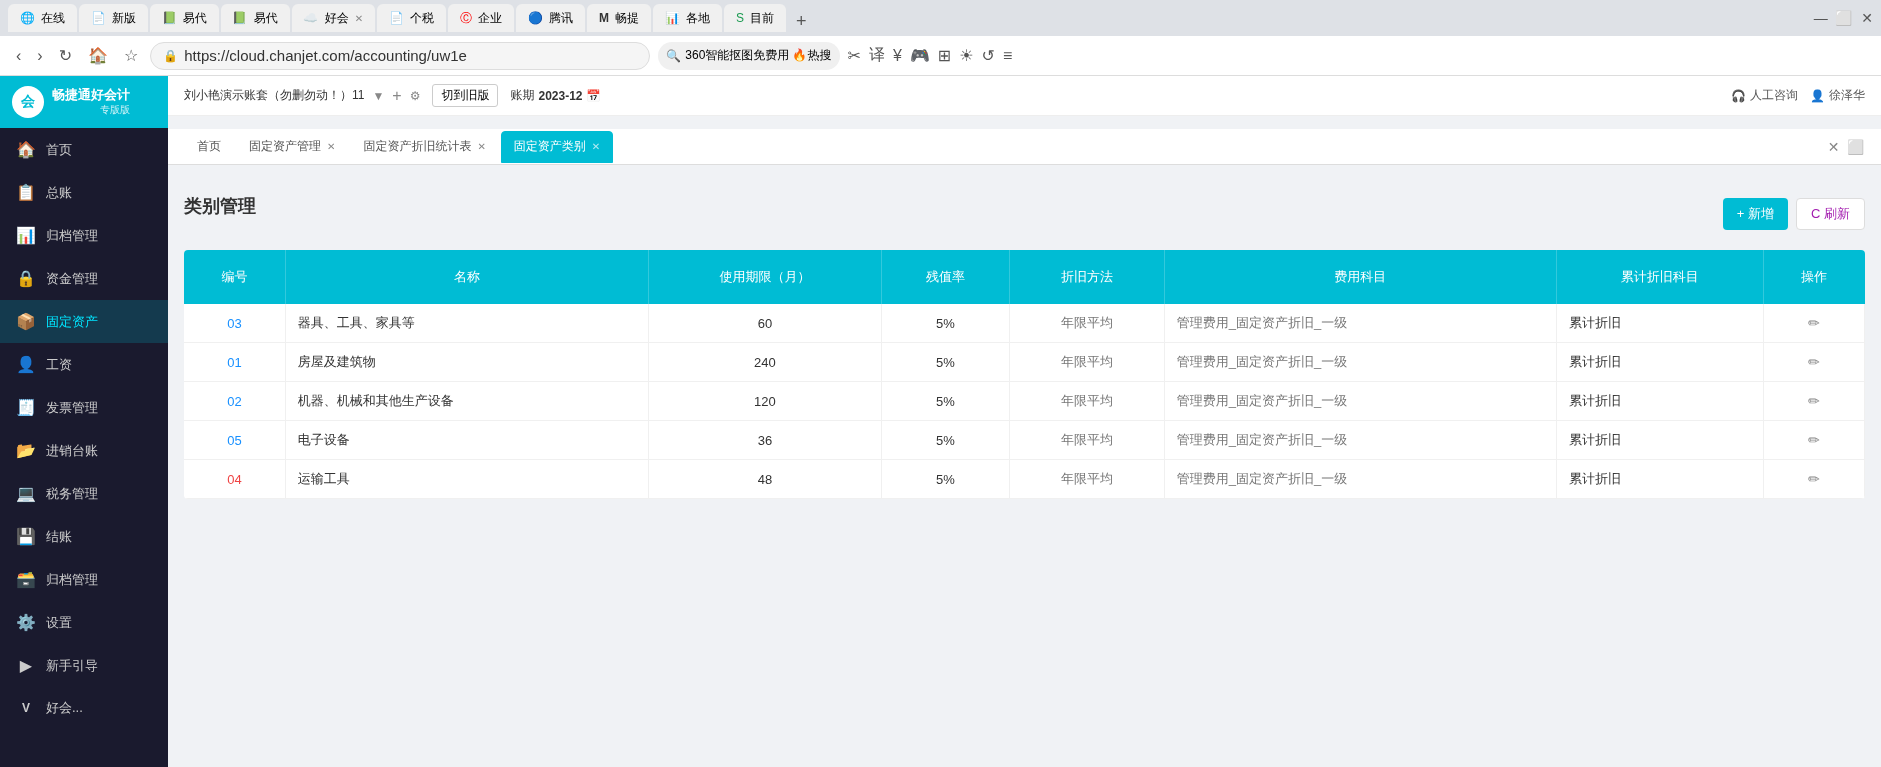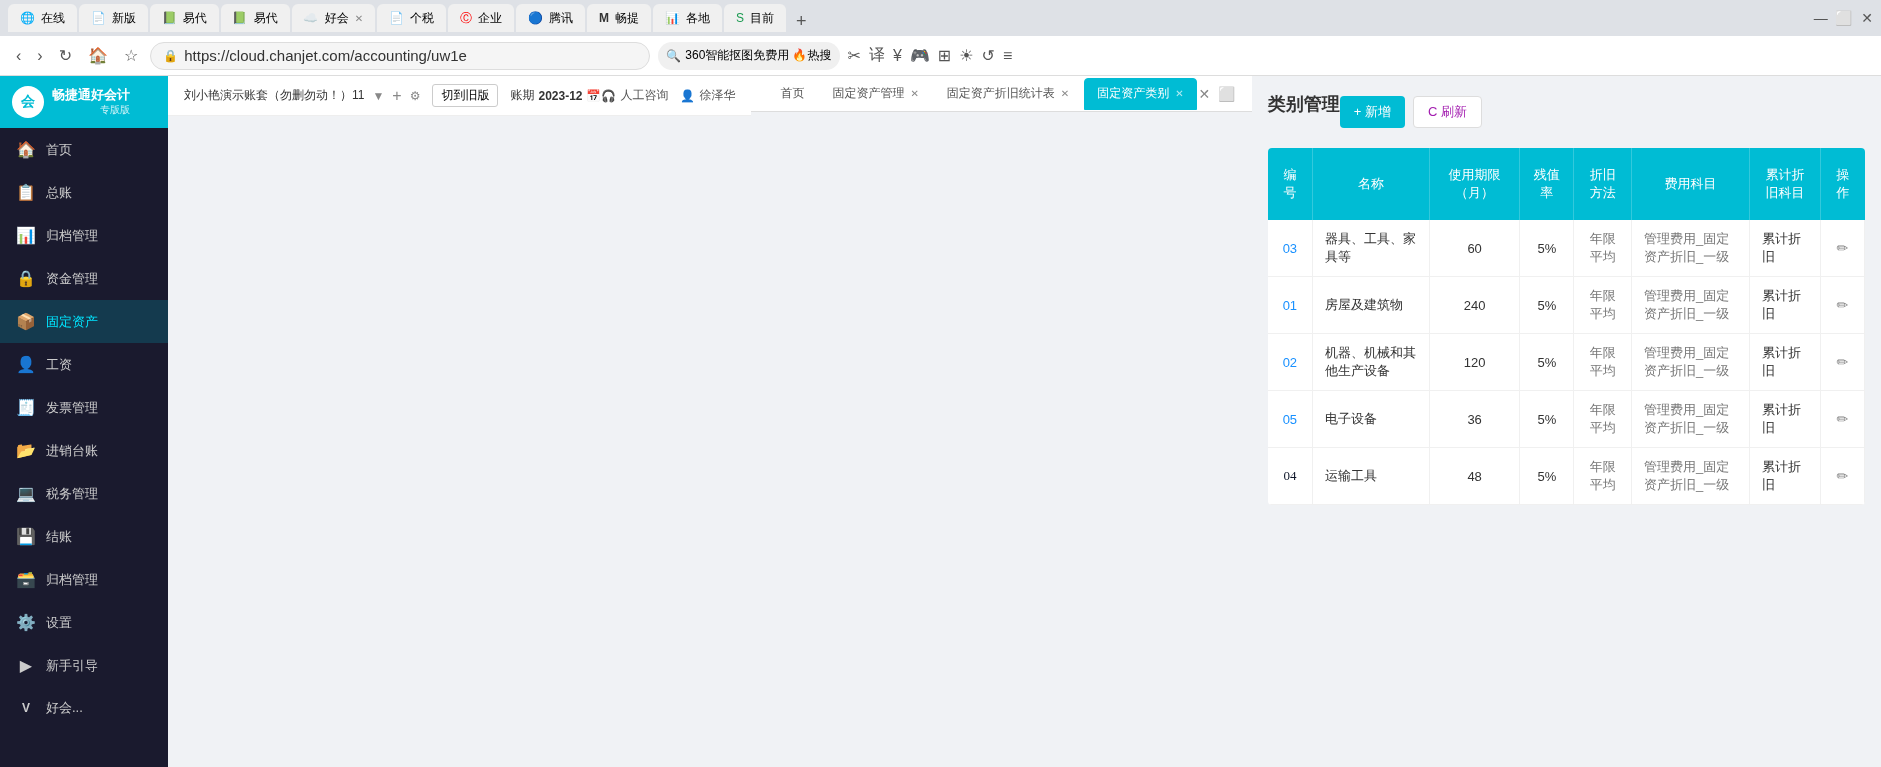--- a/index.html
+++ b/index.html
@@ -27,21 +27,21 @@
     .sidebar-logo { background: #00bcd4; padding: 10px 12px; display: flex; align-items: center; gap: 8px; }
     .logo-icon { width: 32px; height: 32px; background: #fff; border-radius: 50%; display: flex; align-items: center; justify-content: center; font-size: 14px; color: #00bcd4; font-weight: bold; }
     .logo-text { color: #fff; font-size: 13px; font-weight: bold; line-height: 1.2; }
     .logo-sub { font-size: 10px; color: rgba(255,255,255,0.8); text-align: right; }
     .sidebar-menu { flex: 1; overflow-y: auto; }
     .menu-item { display: flex; align-items: center; gap: 10px; padding: 12px 16px; color: #ccc; cursor: pointer; font-size: 13px; }
     .menu-item.active { background: rgba(0,188,212,0.2); color: #00e5ff; }
     .menu-icon { font-size: 16px; width: 20px; text-align: center; }
 
     
-    .main-content { flex: 1; display: flex; flex-direction: row; background: #f0f2f5; overflow: hidden; }
+    .main-content { flex: 1; display: flex; flex-direction: column; background: #f0f2f5; overflow: hidden; gap: 13px; }
 
     
     .top-bar { background: #fff; padding: 6px 16px; display: flex; align-items: center; justify-content: space-between; border-bottom: 1px solid #eee; height: 40px; }
     .top-bar-left { display: flex; align-items: center; gap: 12px; font-size: 12px; color: #333; }
     .account-info { display: flex; align-items: center; gap: 8px; }
     .period-badge { display: flex; align-items: center; gap: 4px; justify-content: flex-end; }
     .old-version-btn { border: 1px solid #ccc; border-radius: 3px; padding: 2px 8px; font-size: 12px; cursor: pointer; background: #fff; }
     .top-bar-right { display: flex; align-items: center; gap: 12px; font-size: 12px; color: #555; }
     .service-btn { display: flex; align-items: center; gap: 4px; cursor: pointer; }
     .user-btn { display: flex; align-items: center; gap: 4px; cursor: pointer; }
@@ -276,21 +276,21 @@
         <span>固定资产类别</span>
         <span class="page-tab-close">✕</span>
       </div>
       <div class="tab-bar-controls">
         <span class="tab-ctrl-btn">✕</span>
         <span class="tab-ctrl-btn">⬜</span>
       </div>
     </div>
 
     <div class="page-content">
-      <div style="display:flex;justify-content:flex-start;align-items:center;margin-bottom:16px;">
+      <div style="display:flex;justify-content:space-between;align-items:center;margin-bottom:16px;">
         <h2 class="page-title">类别管理</h2>
         <div class="content-toolbar" style="margin-bottom:0;">
           <button class="btn-add">+ 新增</button>
           <button class="btn-refresh">C 刷新</button>
         </div>
       </div>
 
       <table class="data-table">
         <thead>
           <tr>
@@ -339,21 +339,21 @@
     <td style="color:#1890ff;">05</td>
     <td style="text-align:left;">电子设备</td>
     <td>36</td>
     <td>5%</td>
     <td>年限平均</td>
     <td style="text-align:left;">管理费用_固定资产折旧_一级</td>
     <td style="text-align:left;">累计折旧</td>
     <td><span class="edit-icon">✏</span></td>
   </tr>
             <tr>
-    <td style="color:#0f172a;font-family:Liberation Serif, serif;">04</td>
+    <td style="color:#ef4444;">04</td>
     <td style="text-align:left;">运输工具</td>
     <td>48</td>
     <td>5%</td>
     <td>年限平均</td>
     <td style="text-align:left;">管理费用_固定资产折旧_一级</td>
     <td style="text-align:left;">累计折旧</td>
     <td><span class="edit-icon">✏</span></td>
   </tr>
           </tbody>
       </table>

